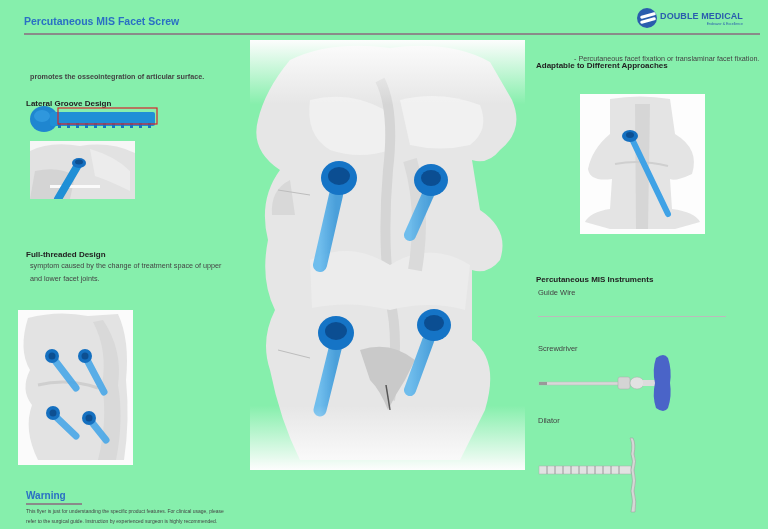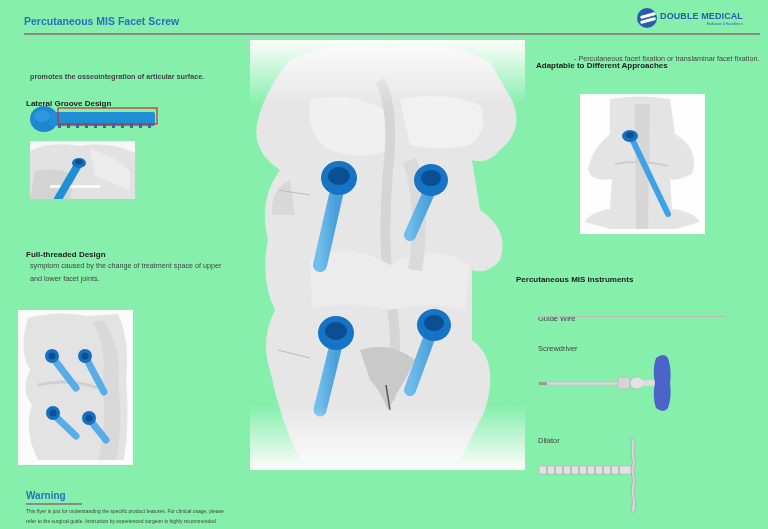--- a/index.html
+++ b/index.html
@@ -168,36 +168,36 @@
   <svg class="fig" style="left:580px; top:94px;" width="125" height="140">
     <rect width="125" height="140" fill="#fdfdfd"></rect>
     <path d="M30 5 Q60 0 90 5 L95 40 Q120 55 112 80 Q95 88 90 85 L92 115 Q115 118 120 128 L95 135 L30 135 L5 128 Q10 118 30 115 L32 85 Q10 88 8 75 Q12 55 30 40 Z" fill="#e4e4e4"></path>
     <path d="M55 10 L70 10 L68 135 L56 135 Z" fill="#d6d6d6"></path>
     <path d="M35 70 Q60 65 88 72" stroke="#cfcfcf" stroke-width="2" fill="none"></path>
     <line x1="52" y1="45" x2="88" y2="120" stroke="#3fa2e6" stroke-width="6" stroke-linecap="round"></line>
     <ellipse cx="50" cy="42" rx="8" ry="6" fill="#1570c0"></ellipse>
     <ellipse cx="50" cy="41" rx="4" ry="3" fill="#0d4f91"></ellipse>
   </svg>
 
-  <div class="sec-title" style="left:516px; top:275px;">Percutaneous MIS Instruments</div>
-
-  <div class="instr-label" style="left:538px; top:314px;text-align:right;">Guide Wire</div>
+  <div class="sec-title" style="left:536px; top:275px;">Percutaneous MIS Instruments</div>
+
+  <div class="instr-label" style="left:538px; top:288px;text-align:right;">Guide Wire</div>
   <div class="instr-rule" style="left:538px; top:316px; width:188px;"></div>
 
   <div class="instr-label" style="left:538px; top:344px;text-align:center;">Screwdriver</div>
   <svg class="fig" style="left:536px; top:352px;" width="140" height="65">
     <rect x="3" y="30" width="80" height="3" fill="#d8d8d8" stroke="#bbb" stroke-width="0.5"></rect>
     <rect x="3" y="30" width="8" height="3" fill="#999"></rect>
     <rect x="82" y="25" width="12" height="12" rx="2" fill="#d4d4d4" stroke="#aaa" stroke-width="0.5"></rect>
     <ellipse cx="101" cy="31" rx="7" ry="6" fill="#e2e2e2" stroke="#aaa" stroke-width="0.5"></ellipse>
     <rect x="107" y="28" width="12" height="6" fill="#dcdcdc"></rect>
     <path d="M120 6 Q128 0 132 6 Q136 18 134 31 Q136 44 132 56 Q128 62 120 56 Q116 44 119 31 Q116 18 120 6 Z" fill="#4a64c8"></path>
   </svg>
 
-  <div class="instr-label" style="left:538px; top:436px;">Dilator</div>
+  <div class="instr-label" style="left:538px; top:416px;">Dilator</div>
   <svg class="fig" style="left:536px; top:436px;" width="110" height="80">
     <rect x="3" y="30" width="92" height="8" fill="#e2e2e2" stroke="#aaa" stroke-width="0.5"></rect>
     <g stroke="#888" stroke-width="0.8">
       <line x1="11" y1="30" x2="11" y2="38"></line>
         <line x1="19" y1="30" x2="19" y2="38"></line>
         <line x1="27" y1="30" x2="27" y2="38"></line>
       <line x1="35" y1="30" x2="35" y2="38"></line>
         <line x1="43" y1="30" x2="43" y2="38"></line>
         <line x1="51" y1="30" x2="51" y2="38"></line>
       <line x1="59" y1="30" x2="59" y2="38"></line>

